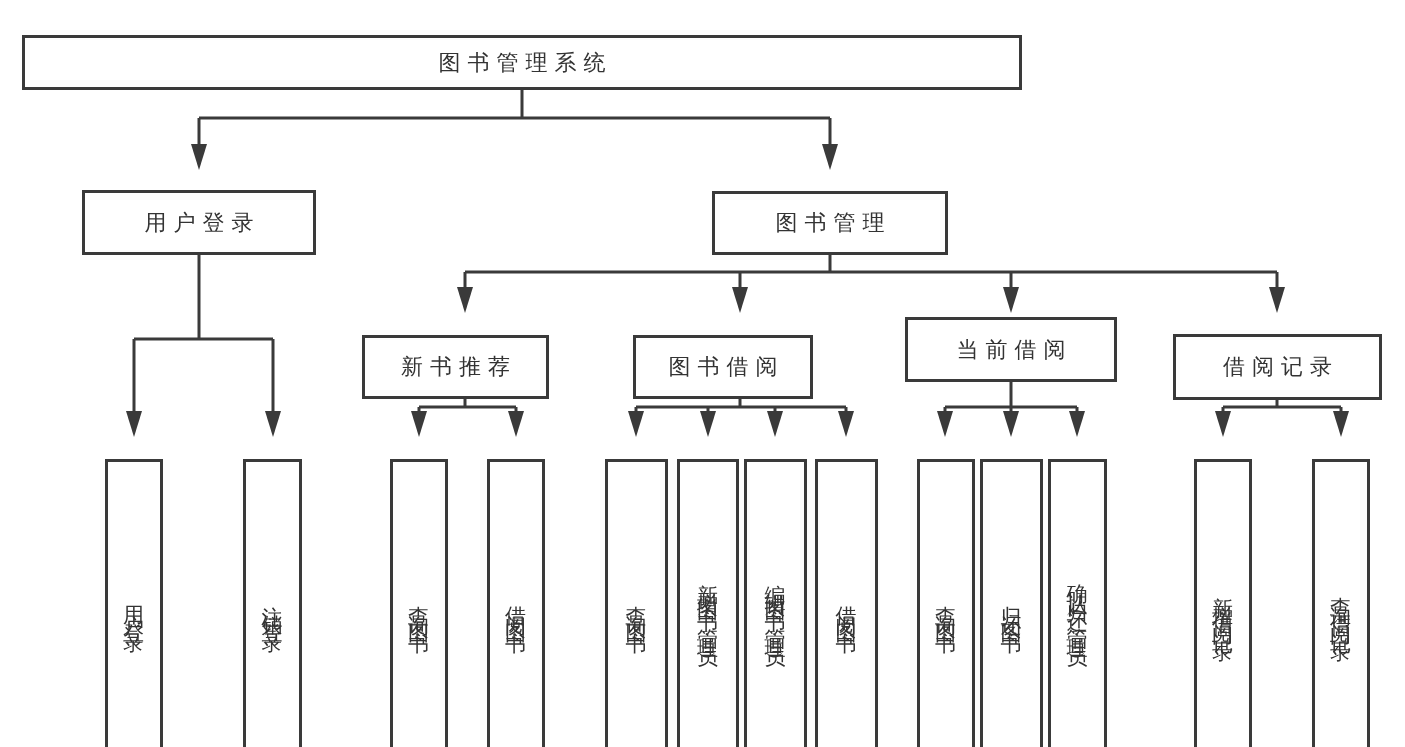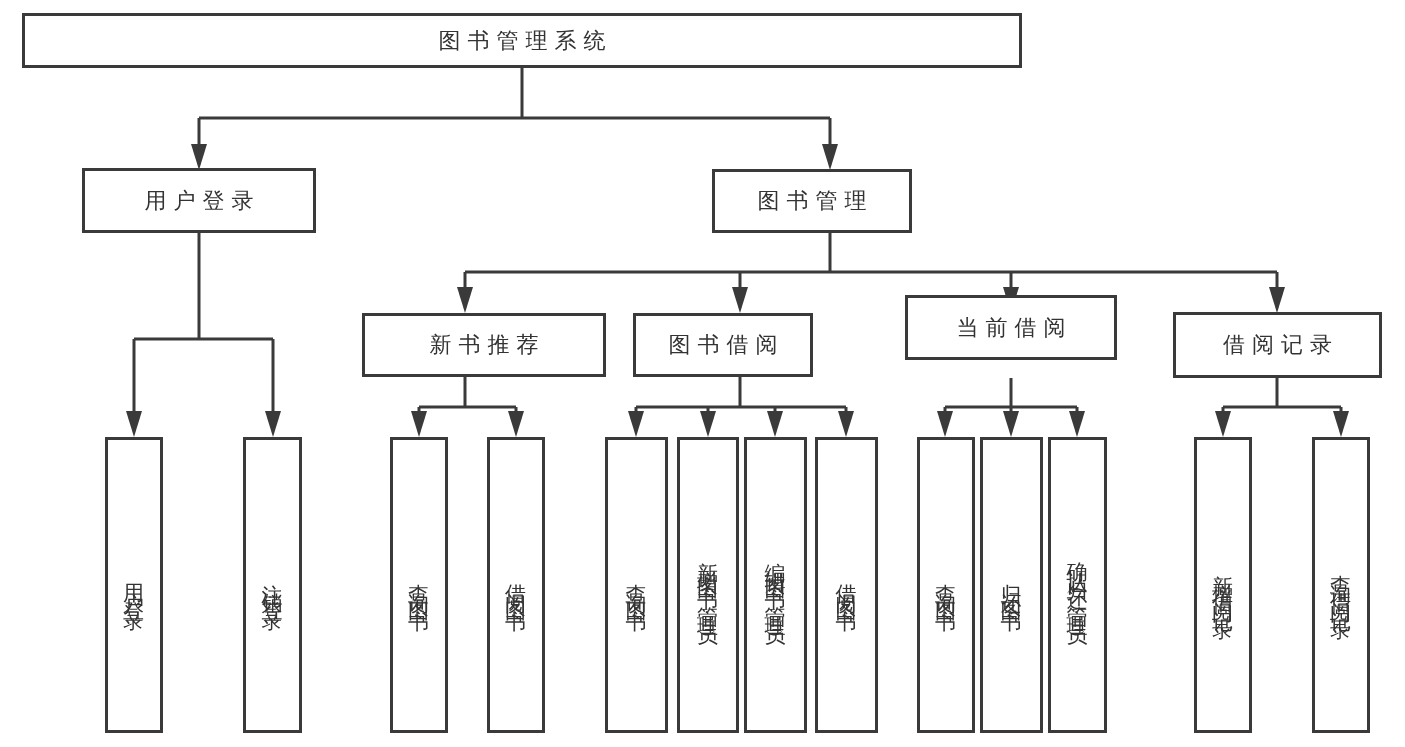--- a/index.html
+++ b/index.html
@@ -5,20 +5,21 @@
   html,body{margin:0;padding:0;background:#fff;}
   .stage{
     position:relative;width:1405px;height:747px;background:#fff;overflow:hidden;
     font-family:"Liberation Sans","DejaVu Sans",sans-serif;
     --line:#3a3a3a; --ink:#333333;
   }
   .node{
     position:absolute;box-sizing:border-box;border:3px solid var(--line);
     background:#fff;display:flex;align-items:center;justify-content:center;
     color:var(--ink);
+    margin-top:22px;
   }
   .h-label{font-size:22px;letter-spacing:7px;text-indent:7px;white-space:nowrap;}
   .v-label{
     writing-mode:vertical-rl;text-orientation:mixed;
     font-size:21px;letter-spacing:9px;line-height:1;white-space:nowrap;
   }
   svg.connectors{position:absolute;left:0;top:0;pointer-events:none;}
   .connectors path{stroke:var(--line);stroke-width:3;fill:none;}
   .connectors polygon{fill:var(--line);stroke:none;}
   .watermark{
@@ -67,25 +68,25 @@
     <polygon points="1333,411 1349,411 1341,437"></polygon>
   </svg>
 
   <div class="node" style="left:22px;top:13px;width:1000px;height:55px;">
     <span class="h-label">图书管理系统</span>
   </div>
 
   <div class="node" style="left:82px;top:168px;width:234px;height:65px;">
     <span class="h-label">用户登录</span>
   </div>
-  <div class="node" style="left:712px;top:169px;width:200px;height:64px;">
+  <div class="node" style="left:712px;top:169px;width:236px;height:64px;">
     <span class="h-label">图书管理</span>
   </div>
 
-  <div class="node" style="left:362px;top:313px;width:244px;height:64px;">
+  <div class="node" style="left:362px;top:313px;width:187px;height:64px;">
     <span class="h-label">新书推荐</span>
   </div>
   <div class="node" style="left:633px;top:313px;width:180px;height:64px;">
     <span class="h-label">图书借阅</span>
   </div>
   <div class="node" style="left:905px;top:295px;width:212px;height:65px;">
     <span class="h-label">当前借阅</span>
   </div>
   <div class="node" style="left:1173px;top:312px;width:209px;height:66px;">
     <span class="h-label">借阅记录</span>

